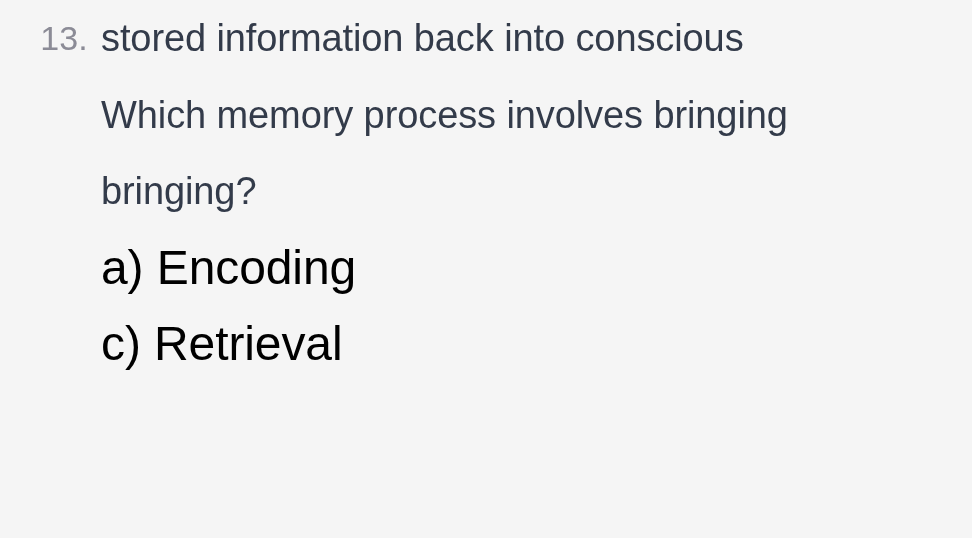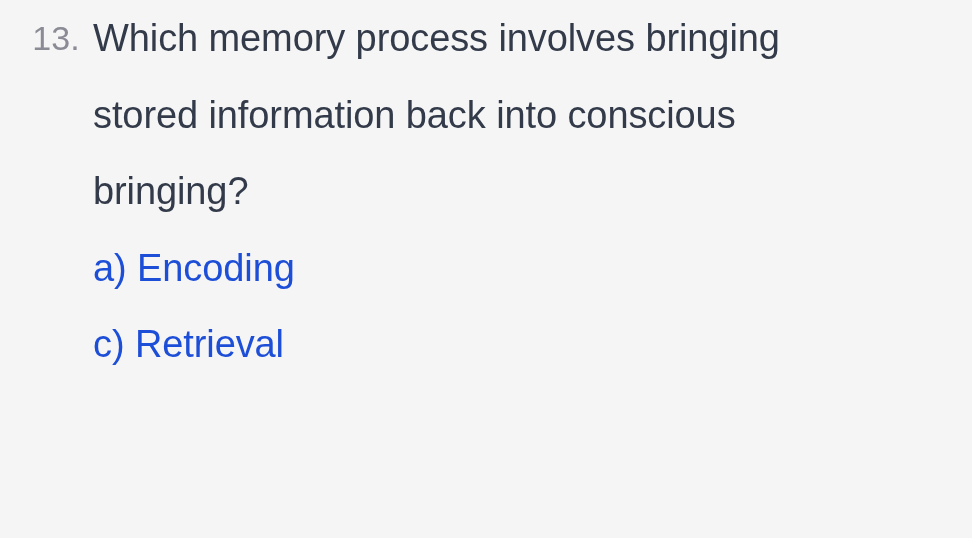--- a/index.html
+++ b/index.html
@@ -13,20 +13,21 @@
     font-family: "Liberation Sans", sans-serif;
     overflow: hidden;
     -webkit-font-smoothing: antialiased;
   }
 
   #question-block {
     position: relative;
     width: 773px;
     height: 538px;
     background: #f5f5f5;
+    margin-left: 8px;
   }
 
   
   .q-number {
     position: absolute;
     left: 0px;
     top: 0px;
     width: 80px;
     text-align: right;
     font-size: 34px;
@@ -48,40 +49,40 @@
   .q-line {
     font-size: 38px;
     line-height: 76.5px;
     color: #333b4a;
     font-weight: 400;
     letter-spacing: -0.1px;
     white-space: nowrap;
   }
 
   .opt-line {
-    font-size: 38px;
+    font-size: 48px;
     line-height: 76.5px;
-    color: #1d4ed8;
+    color: #000000;
     font-weight: 400;
     letter-spacing: -0.1px;
     white-space: nowrap;
   }
 </style>
 </head>
 <body>
 
 <div id="question-block">
 
   <div class="q-number">13.</div>
 
   <div class="q-body">
 
+    <div class="q-line">stored information back into conscious</div>
+
     <div class="q-line">Which memory process involves bringing</div>
-
-    <div class="q-line">stored information back into conscious</div>
 
     <div class="q-line">bringing?</div>
 
     <div class="opt-line">a) Encoding</div>
 
 
     <div class="opt-line">c) Retrieval</div>
 
 
   </div>

